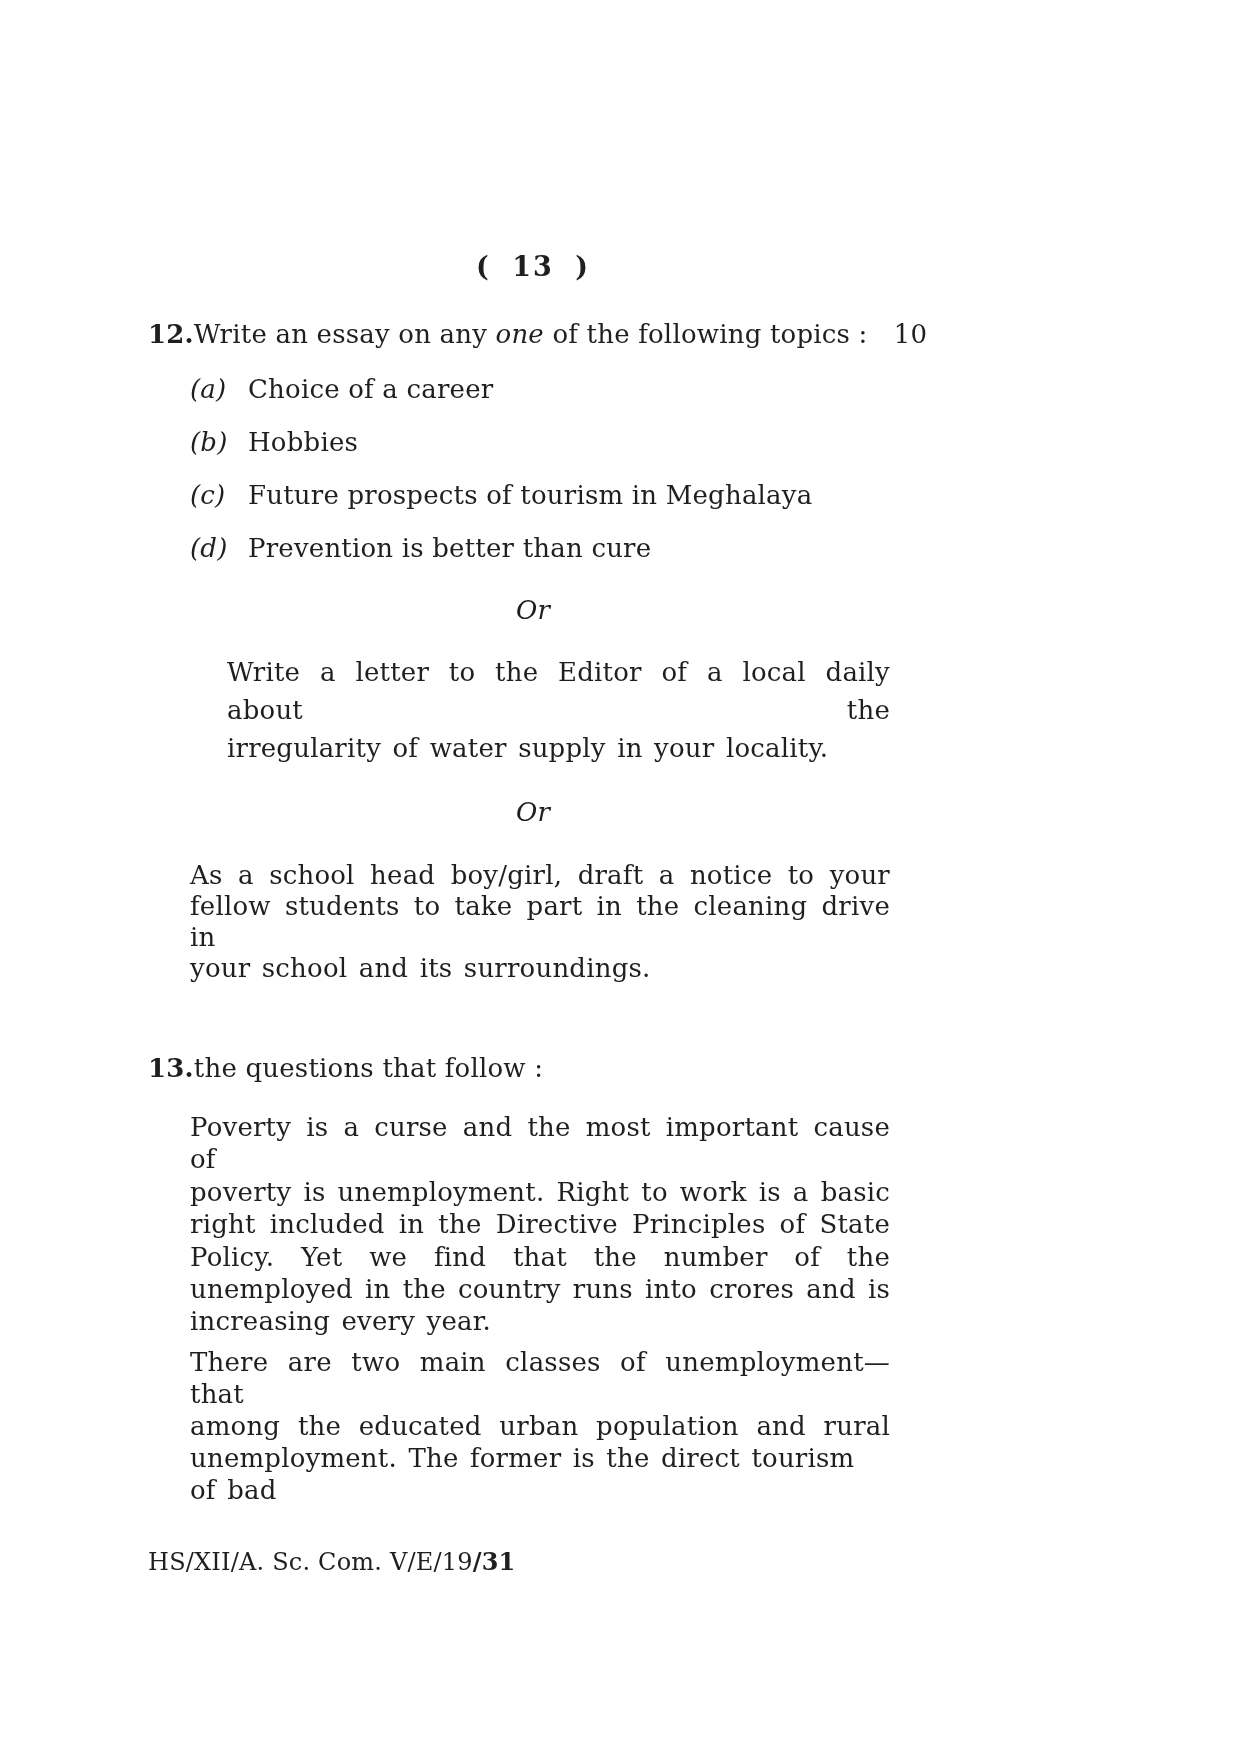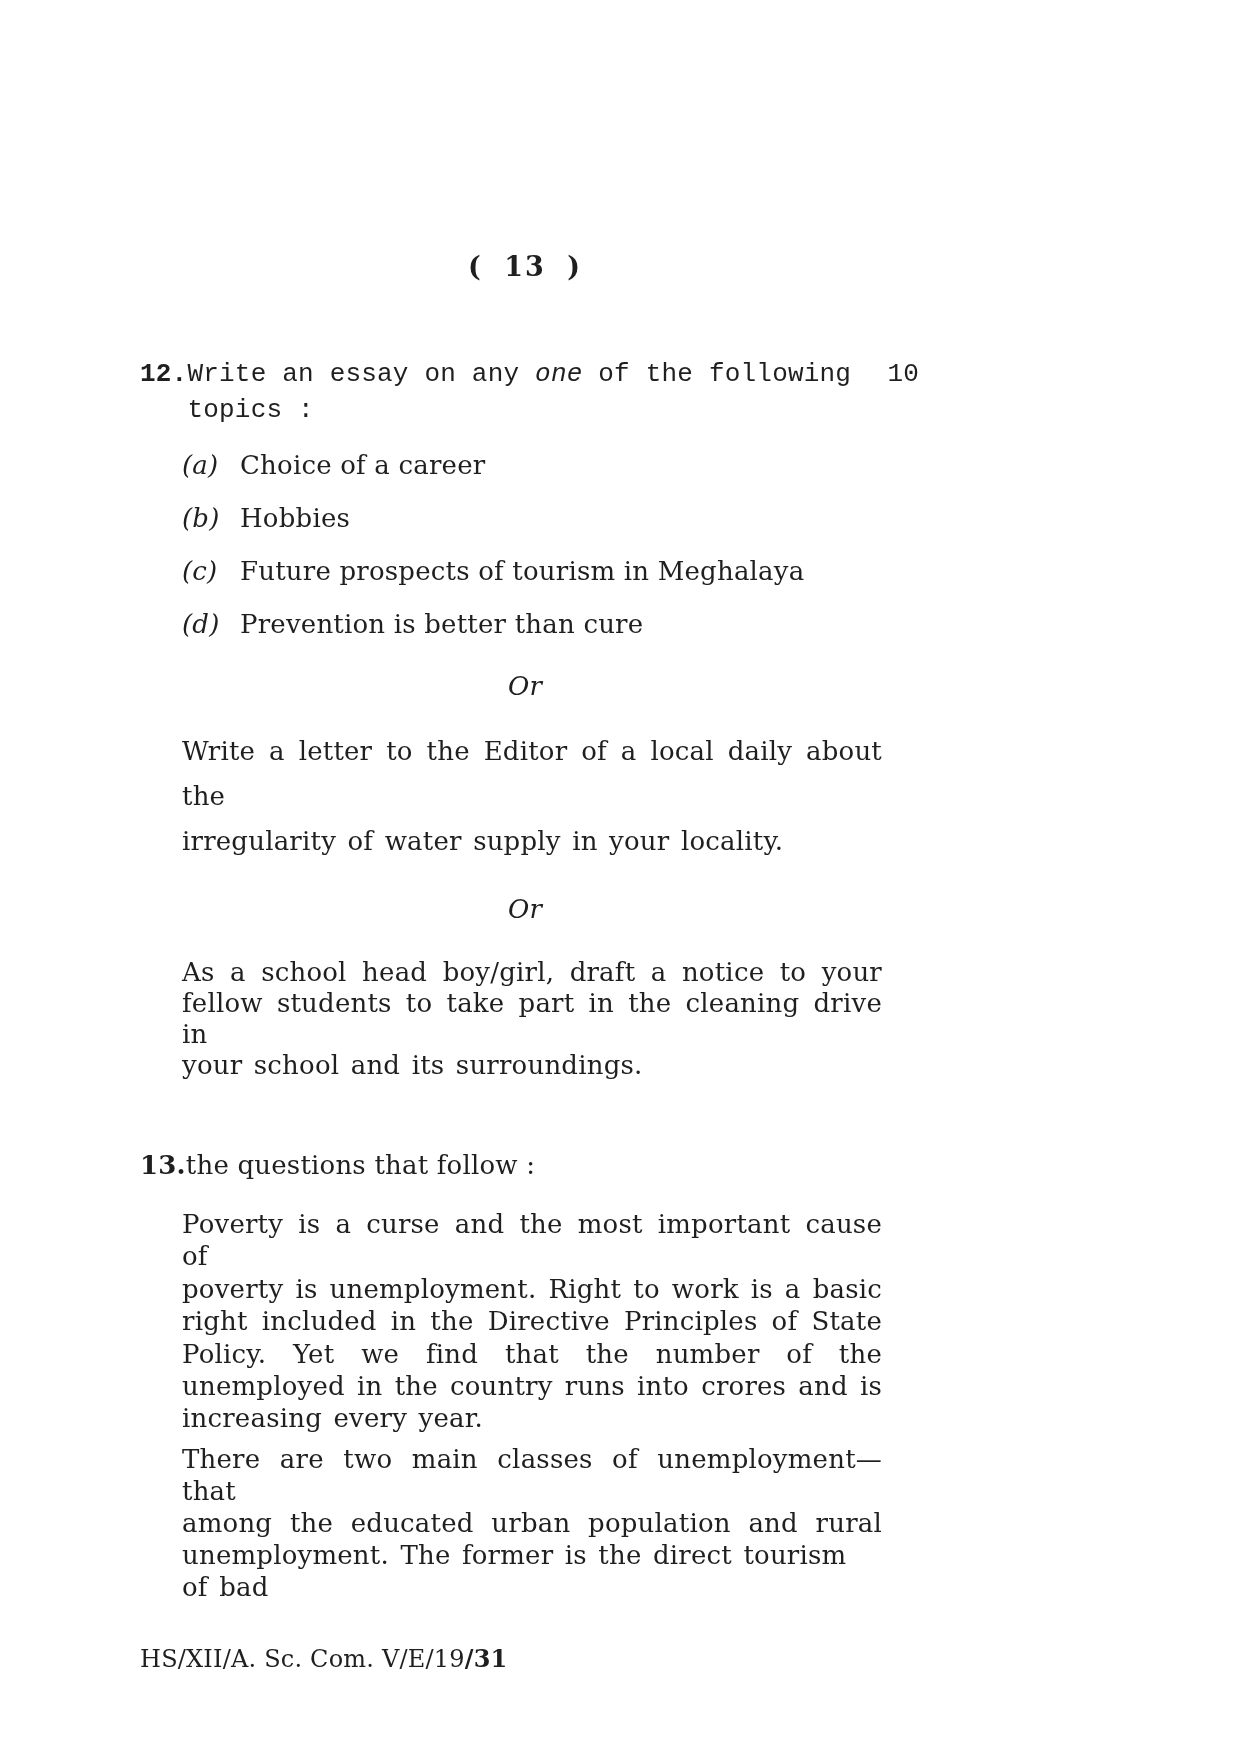--- a/index.html
+++ b/index.html
@@ -8,54 +8,54 @@
     position:relative;
     width:1242px; height:1755px;
     background:#ffffff;
     color:#1f1f1f;
     font-family:"DejaVu Serif","Liberation Serif",serif;
     font-size:26px;
     overflow:hidden;
     letter-spacing:0.2px;
   }
   .content {
-    position:absolute; left:140px; top:0;
+    position:absolute; left:148px; top:0;
     width:770px;
   }
   .page-num {
     margin-top:250px;
     text-align:center;
     font-weight:bold;
     font-size:27px;
     line-height:34px;
     letter-spacing:2px;
     word-spacing:10px;
   }
   .q-row { display:flex; align-items:flex-start; }
   .qnum { flex:0 0 42px; font-weight:bold; }
   .qbody { flex:0 0 700px; width:700px; }
   .qmarks { flex:1 1 auto; text-align:right; }
-  .q12 { margin-top:72px; line-height:36px;font-family:Liberation Mono, monospace; }
+  .q12 { margin-top:32px; line-height:36px; }
   .q13 { margin-top:67px; line-height:34px; }
   .q13 .pline { line-height:34px; }
   .italic { font-style:italic; }
   .options { margin-left:42px; }
   .option-row { display:flex; line-height:38px; margin-top:15px; }
   .option-row:first-child { margin-top:18px; }
   .option-label { flex:0 0 58px; font-style:italic; }
   .option-text { flex:1; }
   .or-sep {
     text-align:center; font-style:italic; line-height:36px;
   }
   .or-1 { margin-top:25px; }
   .or-2 { margin-top:27px; }
   .para { margin-left:42px; width:700px; }
   .para .pline { word-spacing:3px; }
   .para-letter { margin-top:25px; }
-  .para-letter .pline { line-height:45px; }
+  .para-letter .pline { line-height:38px;margin-left:37px; }
   .para-notice { margin-top:30px; }
   .para-notice .pline { line-height:31px; }
   .para-passage-1 { margin-top:26px; }
   .para-passage-1 .pline { line-height:32.4px; }
   .para-passage-2 { margin-top:8px; }
   .para-passage-2 .pline { line-height:32px; }
   .pline.just { text-align:justify; text-align-last:justify; }
   .footer {
     margin-top:41px;
     font-size:24px;

